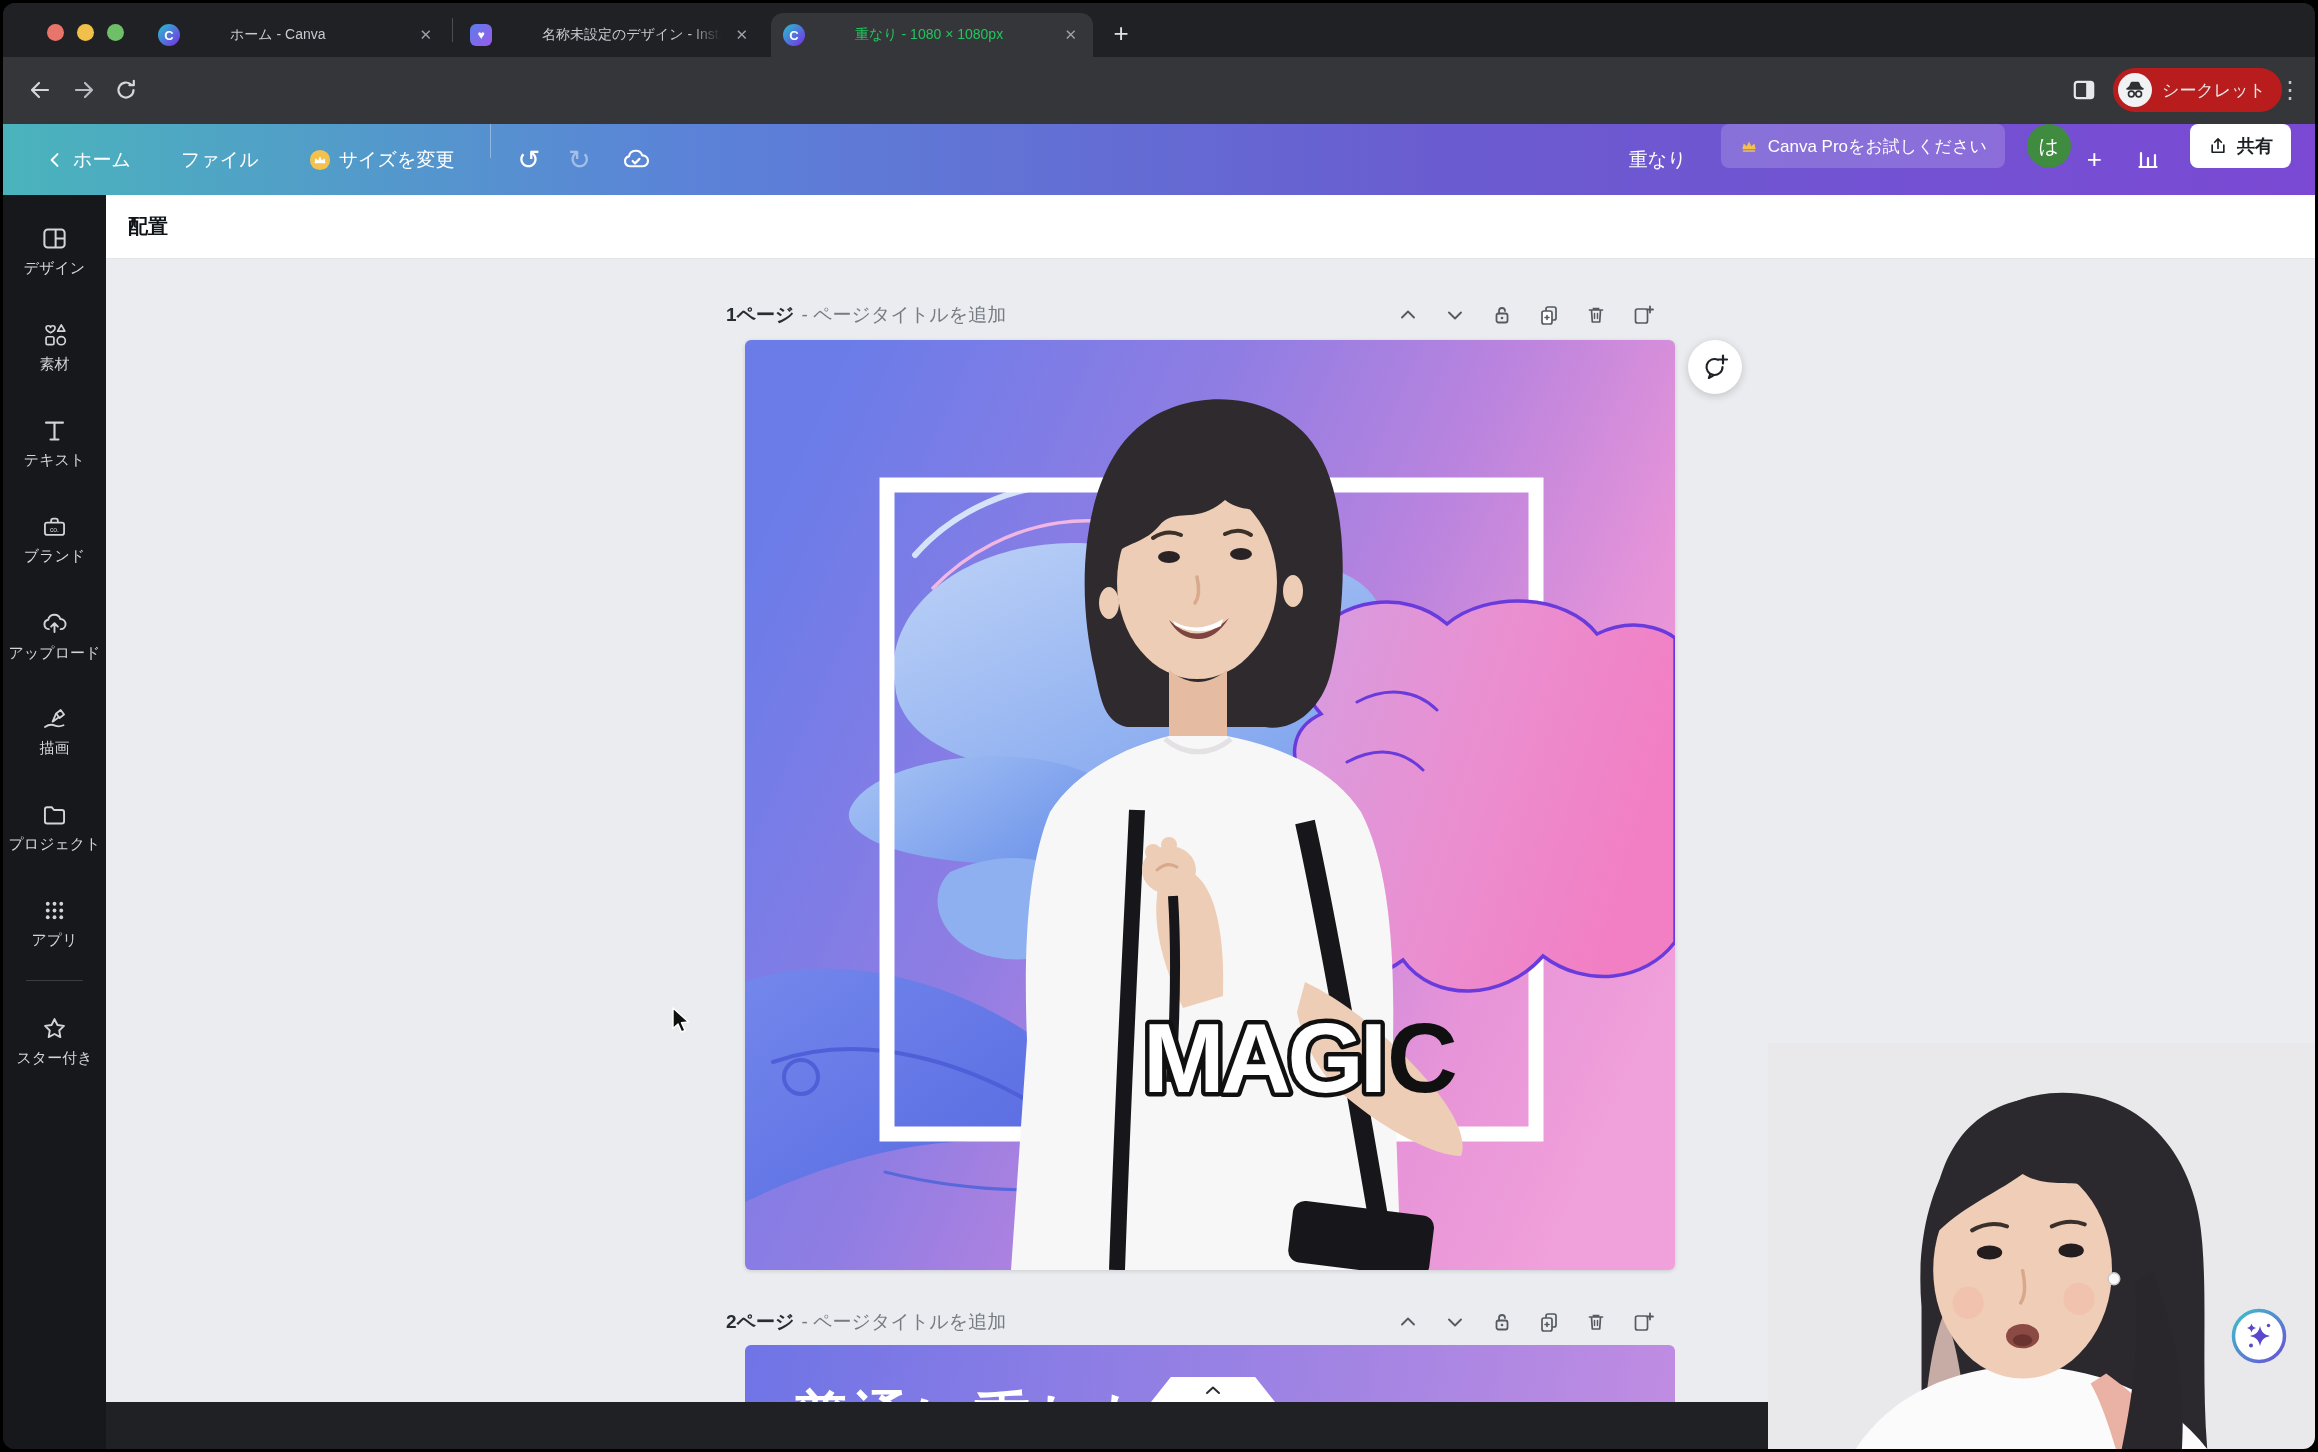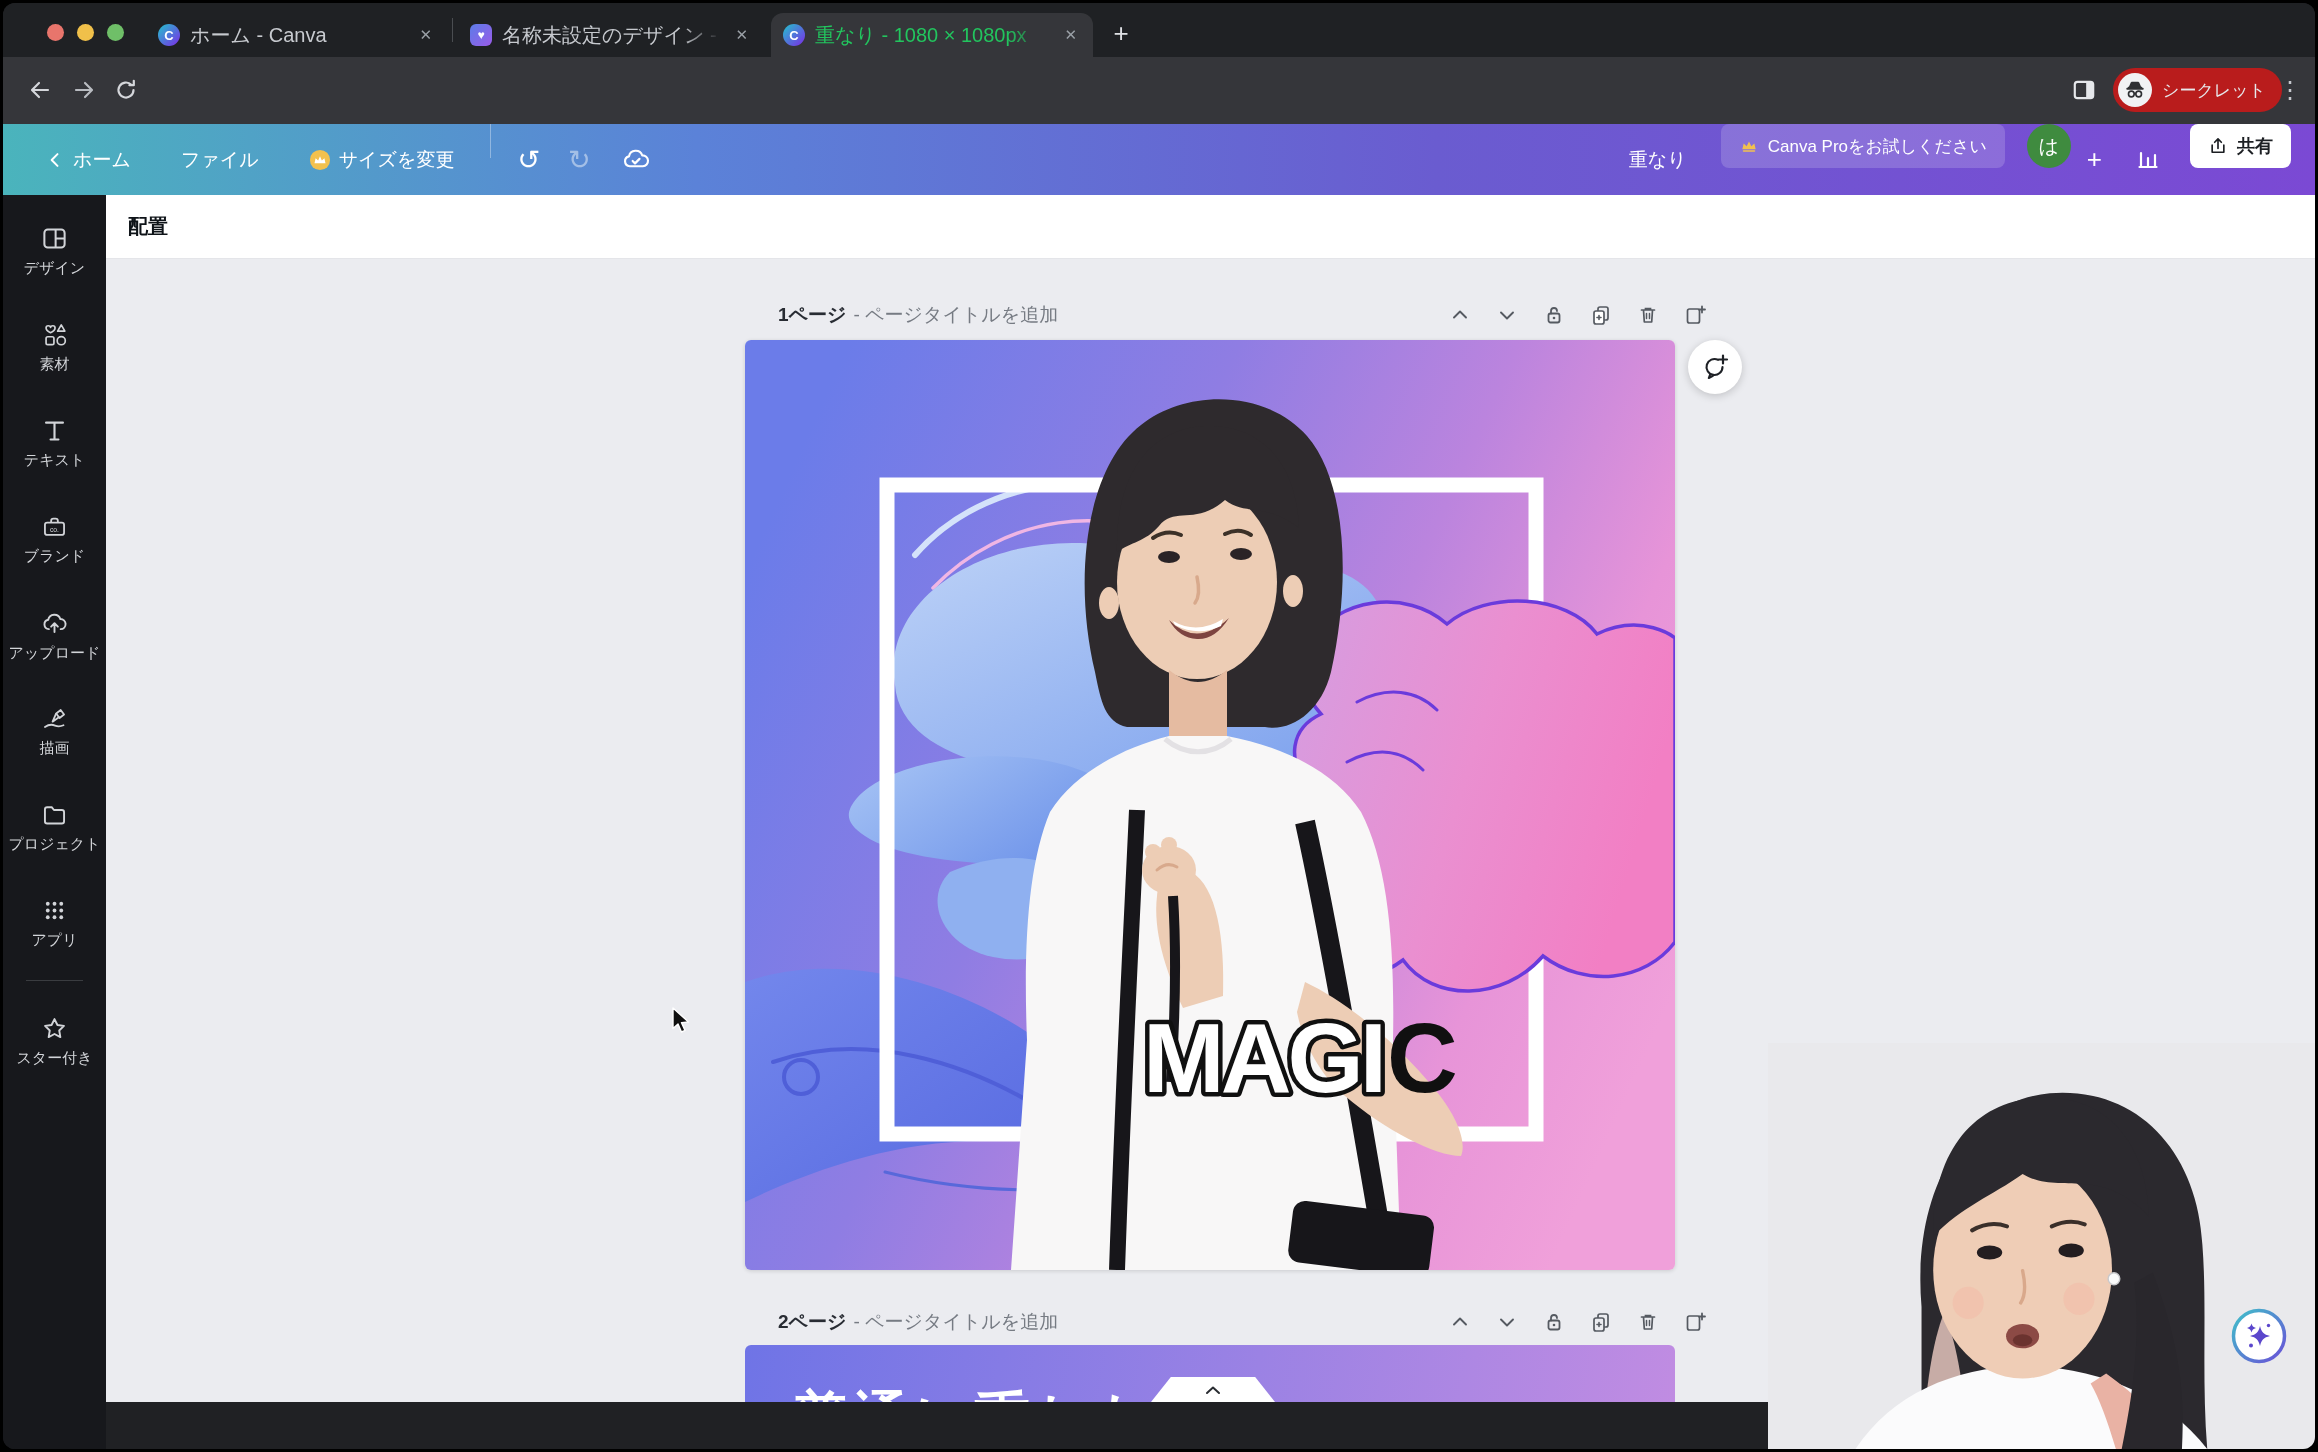--- a/index.html
+++ b/index.html
@@ -6,22 +6,22 @@
     font-family:"Liberation Sans","DejaVu Sans",sans-serif;-webkit-font-smoothing:antialiased;}
   .abs{position:absolute;}
   #window{position:absolute;left:3px;top:3px;width:2312px;height:1446px;border-radius:12px;
     overflow:hidden;background:#202124;}
 
   
   #tabstrip{left:0;top:0;width:100%;height:54px;background:#1f2124;}
   .traffic{width:17px;height:17px;border-radius:50%;top:21px;}
   .tab{top:10px;height:44px;display:flex;align-items:center;gap:10px;padding:0 12px;box-sizing:border-box;}
   .tab.active{background:#35363a;border-radius:12px 12px 0 0;}
-  .tab-title{font-size:20px;color:#c7cacf;white-space:nowrap;overflow:hidden;flex:1;
-    -webkit-mask-image:linear-gradient(90deg,#000 82%,transparent);mask-image:linear-gradient(90deg,#000 82%,transparent);}
+  .tab-title{font-size:14px;color:#c7cacf;white-space:nowrap;overflow:hidden;flex:1;
+    -webkit-mask-image:linear-gradient(90deg,#000 82%,transparent);mask-image:linear-gradient(90deg,#000 82%,transparent);margin-left:40px;}
   .tab.active .tab-title{color:#22c55e;}
   .tab-close{font-size:15px;color:#9aa0a6;flex:0 0 auto;padding:2px 4px;}
   .favicon{width:22px;height:22px;border-radius:50%;flex:0 0 auto;display:flex;align-items:center;justify-content:center;
     background:linear-gradient(135deg,#22c3cc,#7d2ae8);color:#fff;font-weight:bold;font-size:13px;}
   .favicon.heart{border-radius:6px;background:linear-gradient(135deg,#5b7de8,#9a5be8);font-size:12px;}
   .tab-sep{width:1px;height:24px;background:#4a4d51;top:15px;}
   .newtab{top:12px;width:36px;height:36px;color:#dfe1e5;font-size:26px;display:flex;align-items:center;justify-content:center;border-radius:50%;}
 
   
   #urlrow{left:0;top:54px;width:100%;height:67px;background:#35363a;}
@@ -52,21 +52,21 @@
   .sb-item span.lbl{font-size:15px;color:#d2d4d8;white-space:nowrap;}
   .sb-div{left:23px;width:57px;height:1px;background:#3a3c40;}
 
   
   #ctxbar{left:103px;top:192px;width:2209px;height:64px;background:#fff;border-bottom:1px solid #e4e5e9;
     display:flex;align-items:center;box-sizing:border-box;}
   #ctxbar .lbl{margin-left:22px;font-size:20px;color:#0e1318;font-weight:bold;}
 
   
   #workspace{left:103px;top:256px;width:2209px;height:1143px;background:#ebecf0;overflow:hidden;}
-  .page-hd{left:672px;width:930px;height:36px;display:flex;align-items:center;justify-content:space-between;}
+  .page-hd{left:620px;width:930px;height:36px;display:flex;align-items:center;justify-content:space-between;}
   .page-hd .t1{font-size:19px;color:#282c33;font-weight:bold;}
   .page-hd .t2{font-size:19px;color:#767b83;margin-left:7px;}
   .page-hd .icons{display:flex;align-items:center;gap:21px;}
   .pgicon{width:26px;height:26px;display:flex;align-items:center;justify-content:center;}
   #design-page{left:639px;top:81px;width:930px;height:930px;border-radius:6px;overflow:hidden;box-shadow:0 1px 4px rgba(0,0,0,.14);}
   #page2-sliver{left:639px;top:1086px;width:930px;height:57px;border-radius:6px 6px 0 0;overflow:hidden;
     background:linear-gradient(100deg,#6f74e6 0%,#9b82e4 55%,#c08ce2 100%);}
   #page2-caption{position:absolute;left:48px;top:36px;font-size:56px;font-weight:bold;color:#fff;letter-spacing:4px;white-space:nowrap;}
   #comment-btn{left:1582px;top:81px;width:54px;height:54px;border-radius:50%;background:#fff;
     box-shadow:0 2px 8px rgba(0,0,0,.18);display:flex;align-items:center;justify-content:center;}

